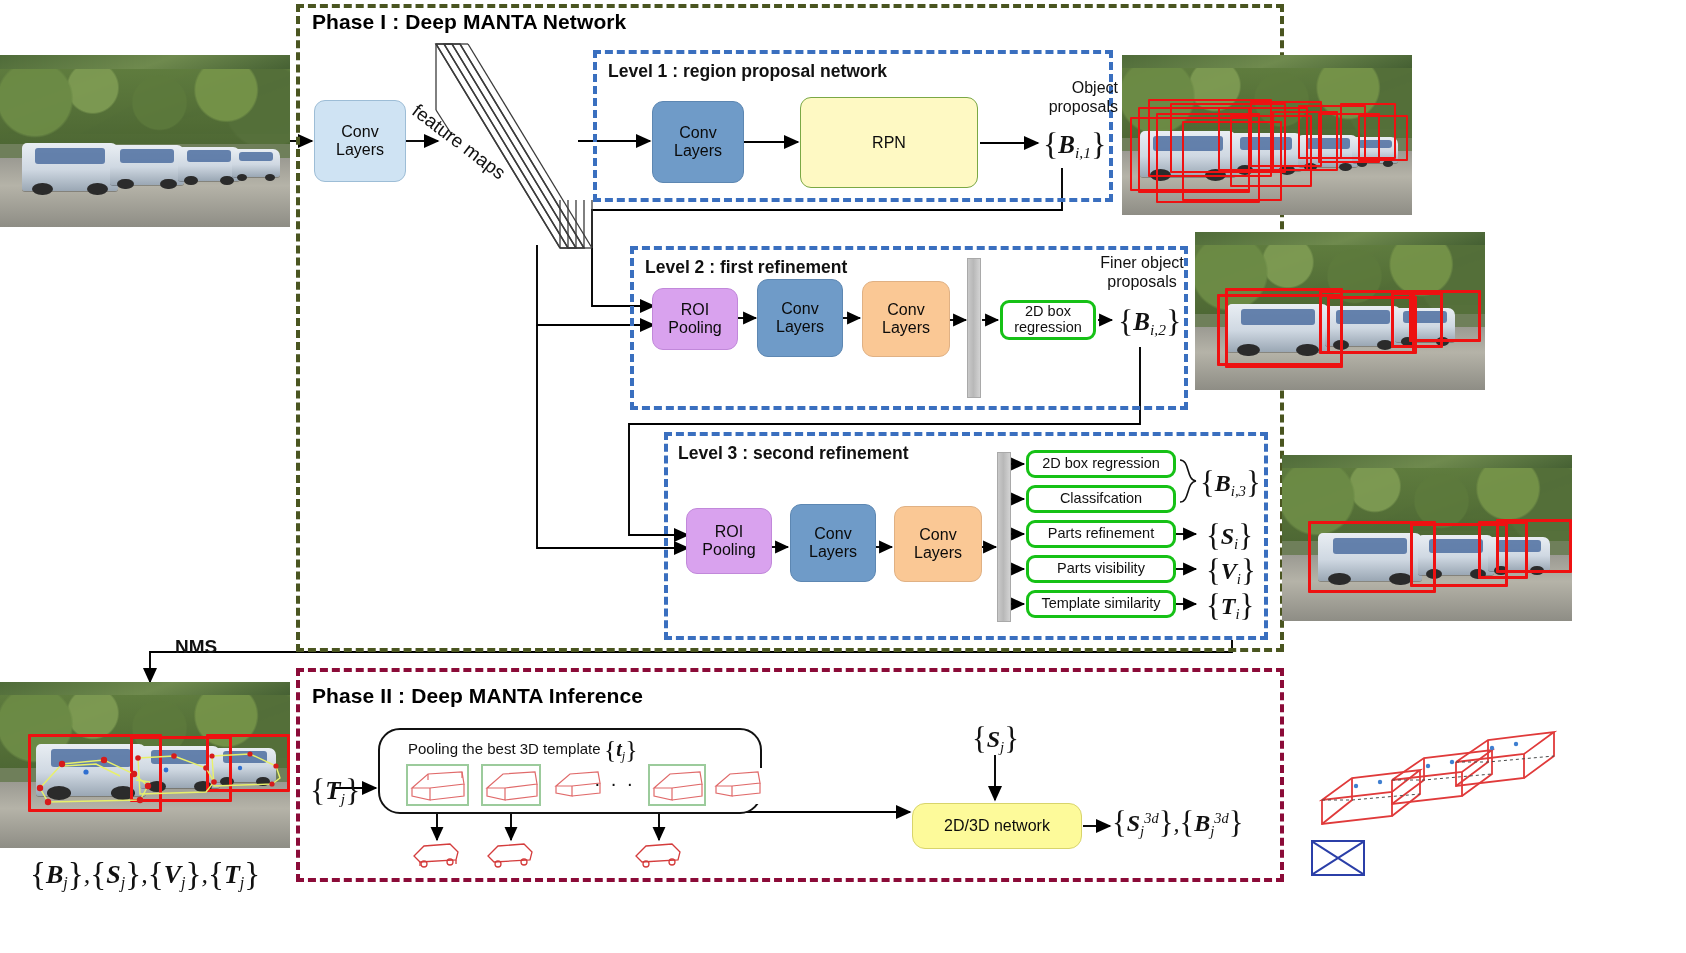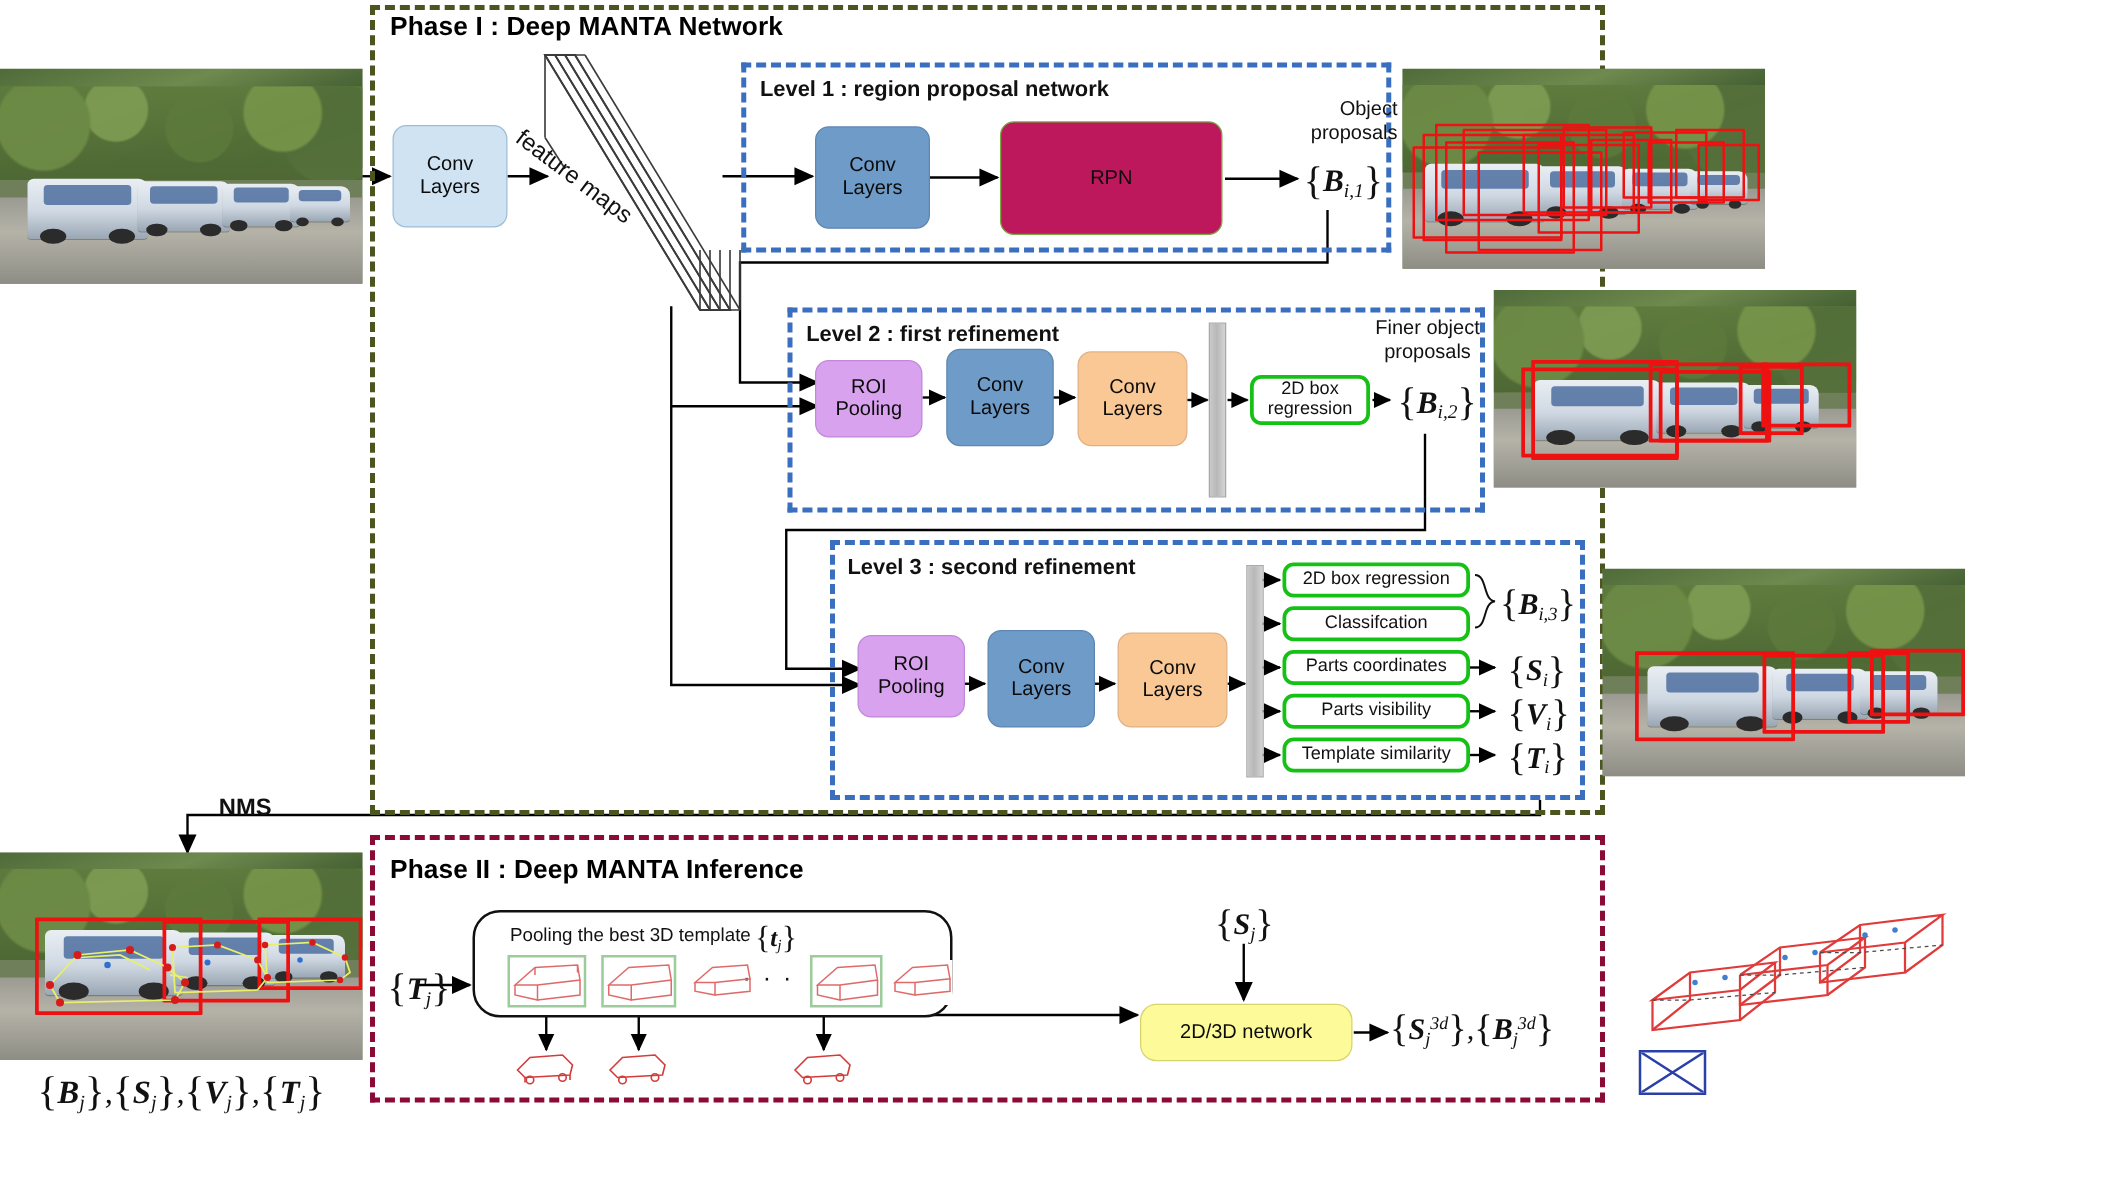--- a/index.html
+++ b/index.html
@@ -56,21 +56,21 @@
     justify-content: center;
     text-align: center;
     border-radius: 11px;
     font-size: 16px;
     line-height: 1.12;
     color: #0b0b0b;
     border: 1px solid #9aa3ad;
   }
   .node.conv-light { background: #cfe3f3; border-color: #9dbdd6; }
   .node.conv-blue  { background: #6f9bc8; border-color: #5d87b2; color:#0a0a0a; }
-  .node.rpn-green  { background: #be185d; border-color: #7aa845; }
+  .node.rpn-green  { background: #fef9c3; border-color: #7aa845; }
   .node.roi-purple { background: #d9a2ee; border-color: #c188da; }
   .node.conv-orange{ background: #fac895; border-color: #e0b184; }
   .node.match-yellow { background: #fdfa9a; border-color: #d8d46b; border-radius:13px;}
 
   .out-box {
     display:flex; align-items:center; justify-content:center;
     background:#ffffff;
     border: 3px solid #16c116;
     border-radius: 9px;
     font-size: 14.5px;
@@ -358,21 +358,21 @@
   </div>
   <div class="abs fcbar" style="left:997px; top:452px; width:14px; height:170px;"></div>
 
   <div class="abs out-box" style="left:1026px; top:450px; width:150px; height:28px;">
     <span>2D box regression</span>
   </div>
   <div class="abs out-box" style="left:1026px; top:485px; width:150px; height:28px;">
     <span>Classifcation</span>
   </div>
   <div class="abs out-box" style="left:1026px; top:520px; width:150px; height:28px;">
-    <span>Parts coordinates</span>
+    <span>Parts refinement</span>
   </div>
   <div class="abs out-box" style="left:1026px; top:555px; width:150px; height:28px;">
     <span>Parts visibility</span>
   </div>
   <div class="abs out-box" style="left:1026px; top:590px; width:150px; height:28px;">
     <span>Template similarity</span>
   </div>
 
   <div class="abs math" style="left:1200px; top:466px; font-size:24px;">
     <span class="brace">{</span><span class="var">B</span><sub>i,3</sub><span class="brace">}</span>

